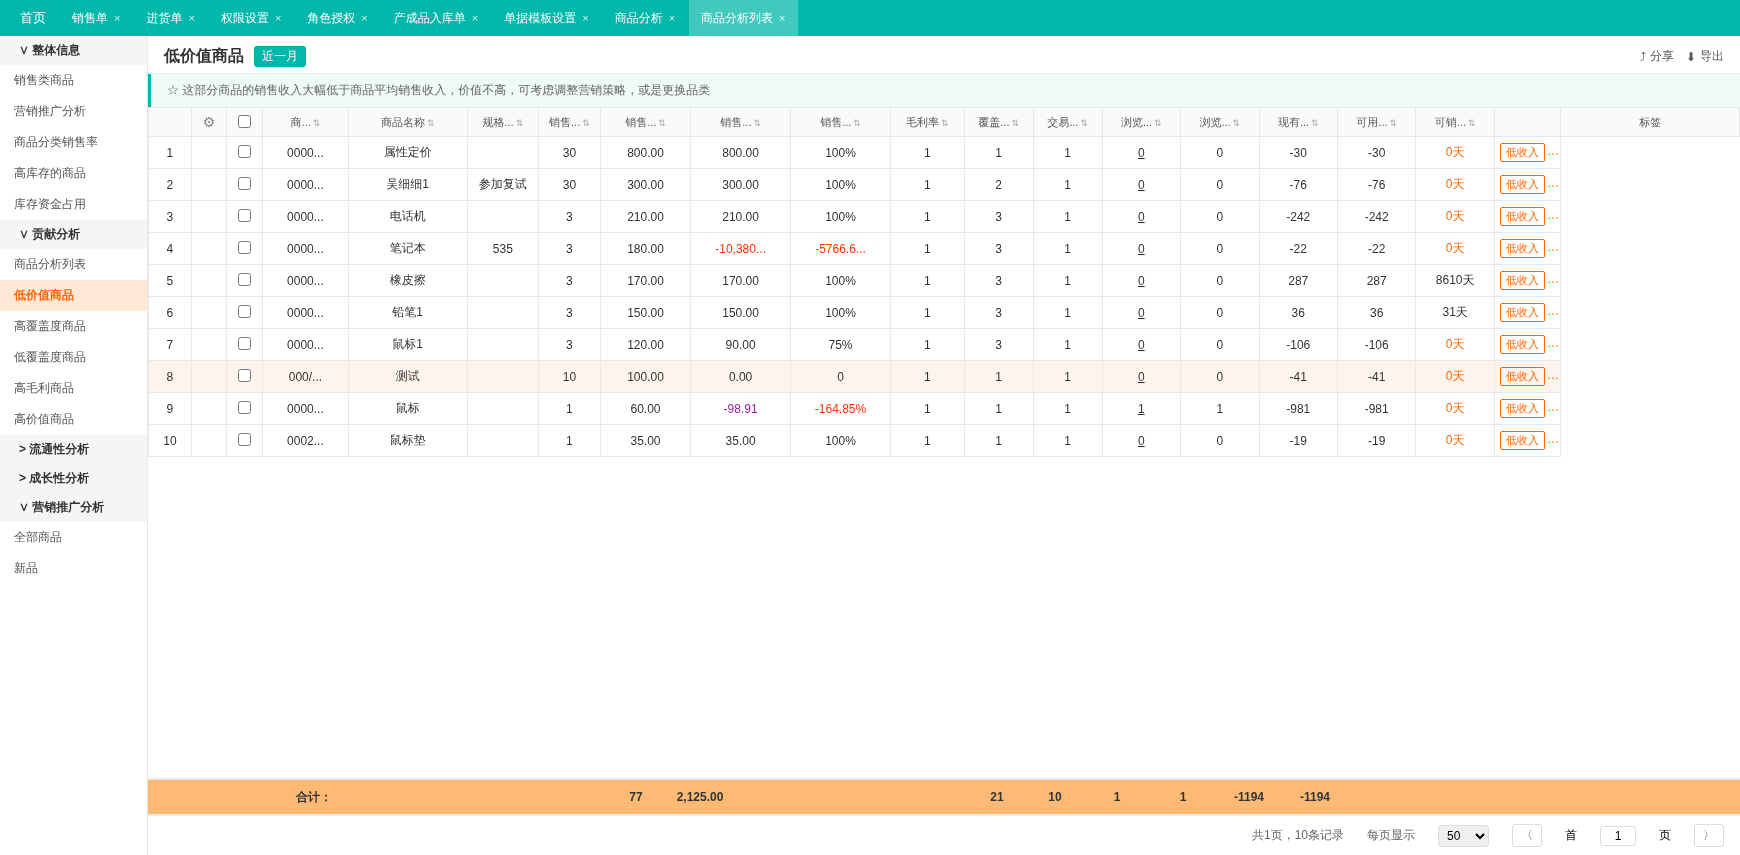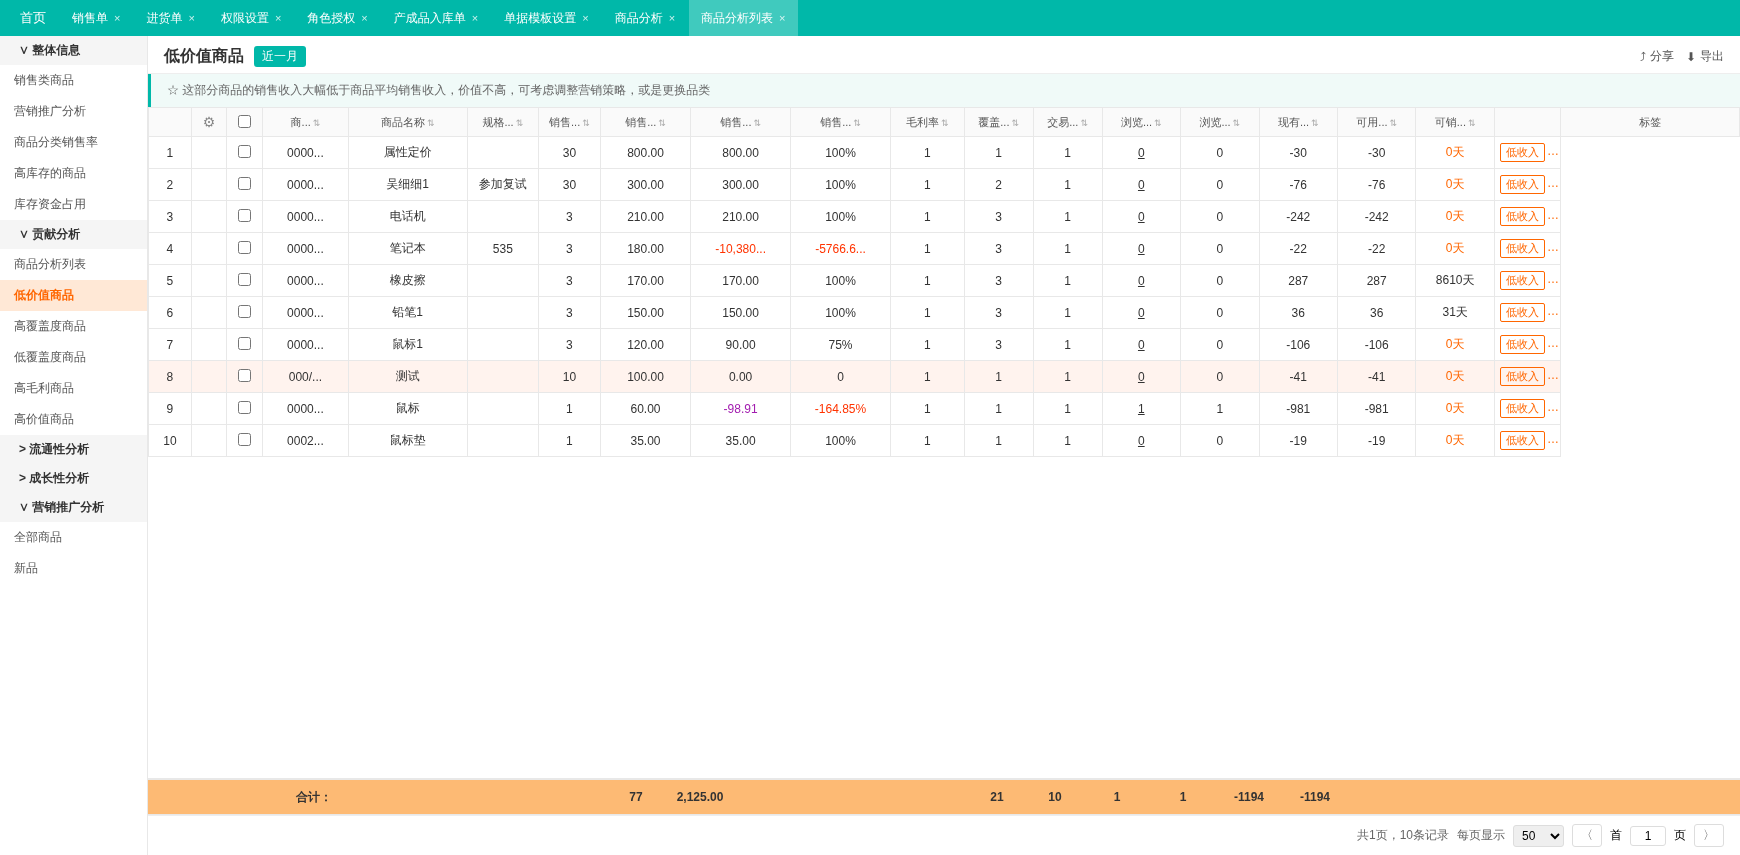--- a/index.html
+++ b/index.html
@@ -209,21 +209,21 @@
       text-overflow: ellipsis;
       white-space: nowrap;
     }
 
     
     .pagination-bar {
       display: flex;
       align-items: center;
       justify-content: flex-end;
       padding: 8px 16px;
-      gap: 8px;
+      gap: 23px;
       border-top: 1px solid #eee;
       background: #fff;
       flex-shrink: 0;
     }
     .pagination-bar .page-size-label { color: #666; }
     .page-size-select {
       border: 1px solid #ddd;
       border-radius: 3px;
       padding: 2px 4px;
       font-size: 12px;

